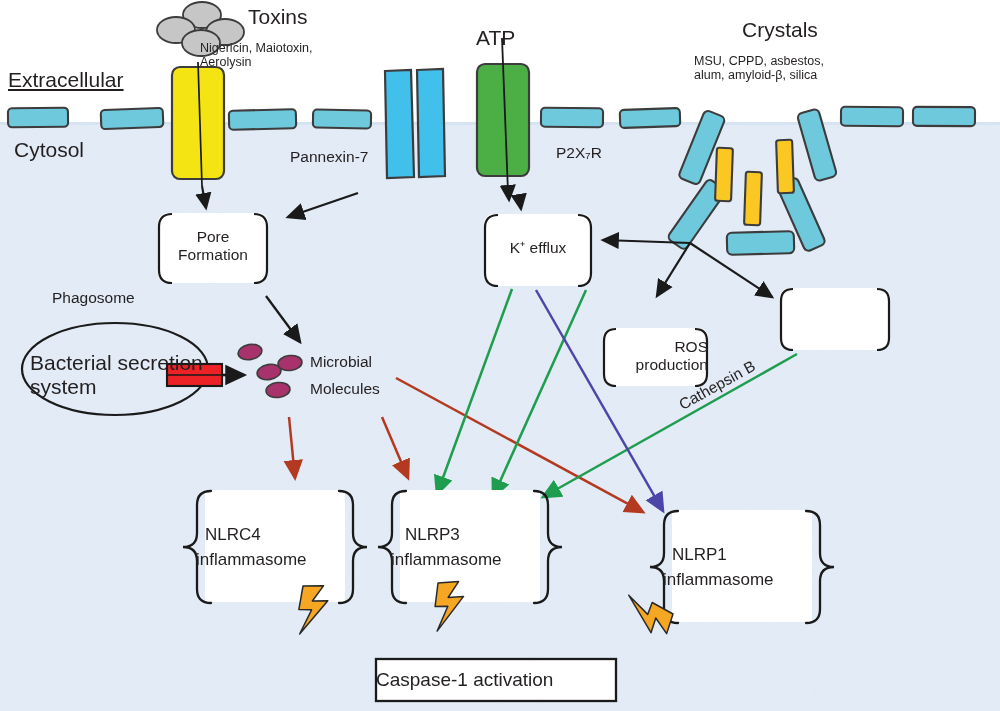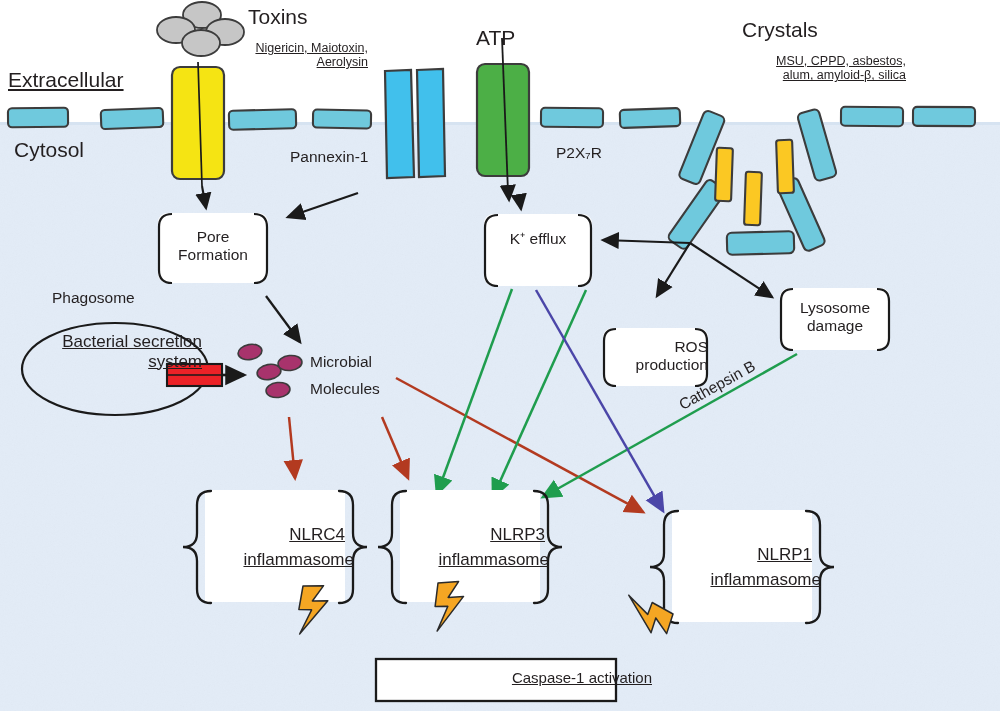--- a/index.html
+++ b/index.html
@@ -9,21 +9,21 @@
     background:#ffffff;
     font-family:"Liberation Sans", sans-serif;
     position:relative;
   }
   #stage{position:absolute;left:0;top:0;width:1000px;height:711px;}
   svg.layer{position:absolute;left:0;top:0;width:1000px;height:711px;}
   .lbl{position:absolute;color:#231f20;white-space:pre;line-height:1.15;}
   .big{font-size:21px;}
   .mid{font-size:15.5px;}
   .small{font-size:12.5px;}
-  .ctr{text-align:right;text-decoration:underline;}
+  .ctr{text-align:left;}
   .boxlabel{font-size:15.5px;text-align:center;color:#231f20;}
 </style>
 </head>
 <body>
 
 <div id="stage">
 
   <svg class="layer" viewBox="0 0 1000 711">
     <defs>
 
@@ -212,38 +212,37 @@
 
   <div class="lbl big" style="left:248px;top:5px;">Toxins</div>
   <div class="lbl small ctr" style="left:200px;top:41px;width:168px;">Nigericin, Maiotoxin,<br>Aerolysin</div>
 
   <div class="lbl big" style="left:476px;top:26px;">ATP</div>
   <div class="lbl mid" style="left:556px;top:144px;">P2X₇R</div>
 
   <div class="lbl big" style="left:742px;top:18px;">Crystals</div>
   <div class="lbl small ctr" style="left:694px;top:54px;width:212px;">MSU, CPPD, asbestos,<br>alum, amyloid-β, silica</div>
 
-  <div class="lbl mid" style="left:290px;top:148px;">Pannexin-1</div>
+  <div class="lbl mid" style="left:290px;top:148px;">Pannexin-7</div>
 
   <div class="lbl boxlabel" style="left:158px;top:228px;width:110px;">Pore<br>Formation</div>
-  <div class="lbl boxlabel" style="left:484px;top:230px;width:108px;"><span>K⁺ efflux</span></div>
+  <div class="lbl boxlabel" style="left:484px;top:239px;width:108px;"><span>K⁺ efflux</span></div>
   <div class="lbl boxlabel" style="left:603px;top:338px;width:105px;text-align:right;">ROS<br>production</div>
-  <div class="lbl boxlabel" style="left:780px;top:299px;width:110px;">Lysosome<br>damage</div>
 
   <div class="lbl mid" style="left:52px;top:289px;">Phagosome</div>
-  <div class="lbl ctr" style="left:30px;top:332px;width:172px;font-size:17px;">Bacterial secretion<br>system</div>
+  <div class="lbl ctr" style="left:30px;top:351px;width:172px;font-size:21px;">Bacterial secretion<br>system</div>
 
   <div class="lbl" style="left:310px;top:348px;width:120px;font-size:15.5px;line-height:1.75;">Microbial<br>Molecules</div>
 
   <div class="lbl mid" style="left:676px;top:398px;transform:rotate(-29deg);transform-origin:left top;">Cathepsin B</div>
 
   <div class="lbl ctr" style="left:205px;top:525px;width:140px;font-size:17px;">NLRC4</div>
   <div class="lbl ctr" style="left:196px;top:550px;width:158px;font-size:17px;">inflammasome</div>
 
   <div class="lbl ctr" style="left:405px;top:525px;width:140px;font-size:17px;">NLRP3</div>
   <div class="lbl ctr" style="left:391px;top:550px;width:158px;font-size:17px;">inflammasome</div>
 
   <div class="lbl ctr" style="left:672px;top:545px;width:140px;font-size:17px;">NLRP1</div>
   <div class="lbl ctr" style="left:663px;top:570px;width:158px;font-size:17px;">inflammasome</div>
 
-  <div class="lbl ctr" style="left:384px;top:669px;width:268px;font-size:15px;">Caspase-1 activation</div>
+  <div class="lbl ctr" style="left:376px;top:669px;width:268px;font-size:19px;">Caspase-1 activation</div>
 
 </div>
 
 </body></html>

